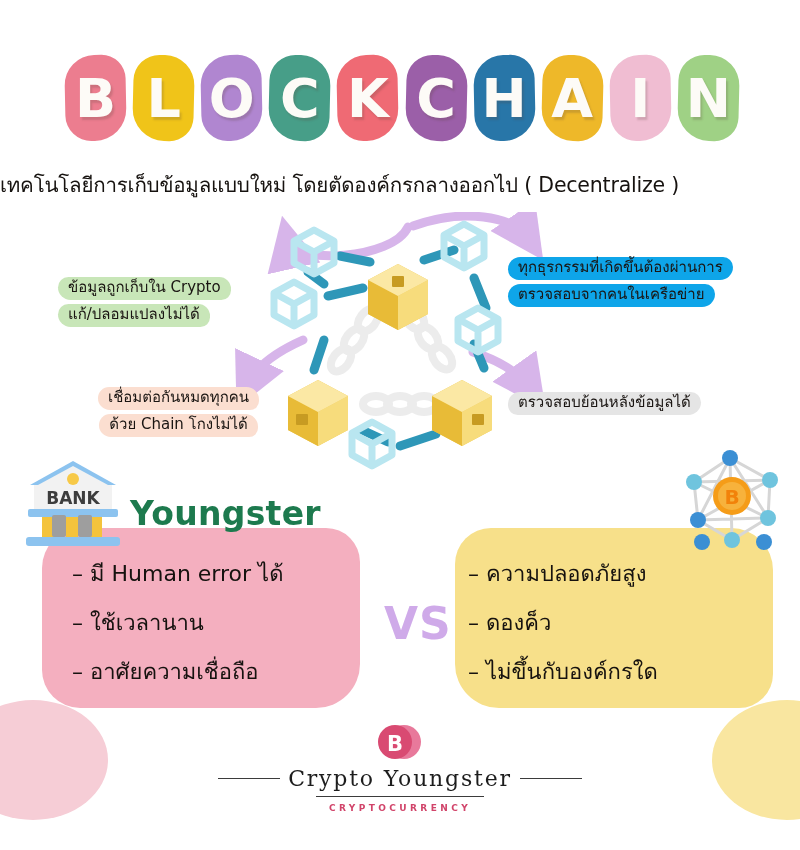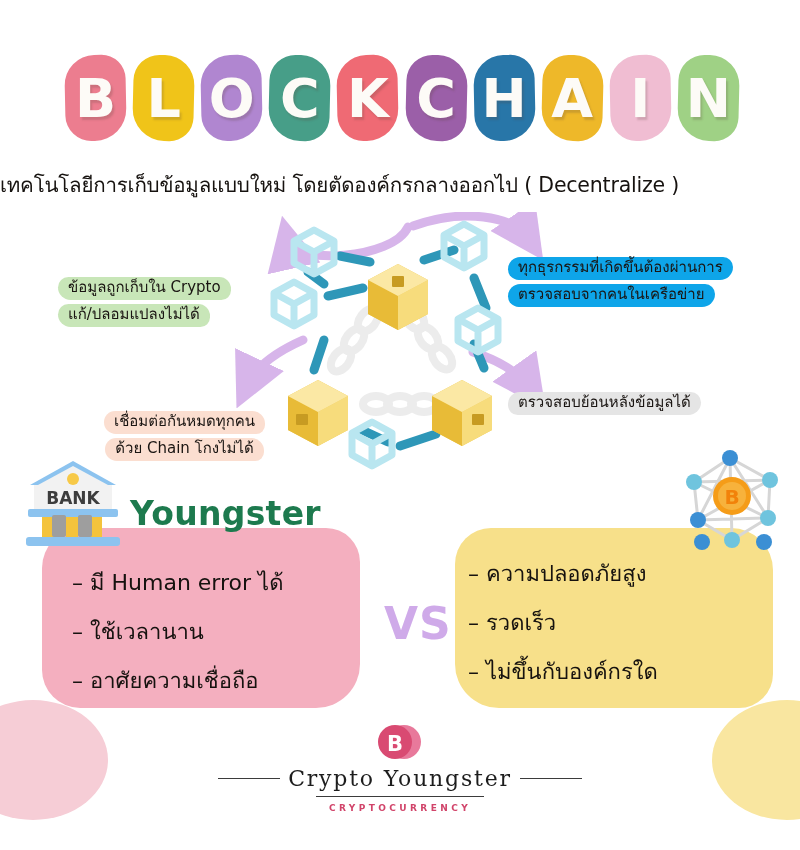--- a/index.html
+++ b/index.html
@@ -93,21 +93,21 @@
     margin-bottom: 4px;
     white-space: nowrap;
   }
   .hl-green  { background: #c8e6b8; border-radius: 14px 16px 13px 17px; }
   .hl-pink   { background: #0ea5e9; border-radius: 16px 13px 17px 14px; }
   .hl-peach  { background: #fbded0; border-radius: 15px 17px 12px 16px; }
   .hl-gray   { background: #e5e5e5; border-radius: 16px 14px 17px 13px; }
 
   #callout-block  { left: 58px;  top: 277px; }
   #callout-verify { left: 508px; top: 257px; text-align: left; }
-  #callout-chain  { left: 104px;  top: 387px; text-align: center; margin-top: 24px; }
+  #callout-chain  { left: 98px;  top: 387px; text-align: center; }
   #callout-audit  { left: 508px; top: 392px; }
 
   
   .diagram {
     position: absolute;
     left: 228px;
     top: 212px;
     width: 340px;
     height: 262px;
   }
@@ -143,21 +143,21 @@
     list-style: none;
     margin: 0;
     padding: 0;
     font-size: 22px;
     color: #16120f;
   }
   .bullet-list li {
     white-space: nowrap;
     margin-bottom: 14px;
   }
-  #bullets-centralize   { left: 72px;  top: 556px; margin-top: 9px; }
+  #bullets-centralize   { left: 72px;  top: 556px; }
   #bullets-decentralize { left: 468px; top: 556px; }
 
   .vs-label {
     position: absolute;
     left: 384px;
     top: 598px;
     font-size: 44px;
     font-weight: 700;
     color: #cfaae9;
     font-family: "DejaVu Sans", "Liberation Sans", sans-serif;
@@ -419,21 +419,21 @@
     <circle cx="60" cy="90" r="8" fill="#6fc4de"></circle>
     <circle cx="30" cy="92" r="8" fill="#3b8fd4"></circle>
     <circle cx="92" cy="92" r="8" fill="#3b8fd4"></circle>
     <circle cx="60" cy="46" r="19" fill="#f59c18"></circle>
     <circle cx="60" cy="46" r="14" fill="#f7b23c"></circle>
     <text x="60" y="54" text-anchor="middle" font-family="DejaVu Sans, sans-serif" font-size="20" font-weight="700" fill="#f2820a">B</text>
   </svg>
 
   <ul class="bullet-list" id="bullets-decentralize">
       <li>– ความปลอดภัยสูง</li>
-      <li>– รวดเร็ว</li>
+      <li>– ดองค็ว</li>
       <li>– ไม่ขึ้นกับองค์กรใด</li>
     </ul>
 
   <div class="footer-logo">
     <svg width="58" height="42" viewBox="0 0 58 42">
       <circle cx="33" cy="20" r="17" fill="#e8799b"></circle>
       <circle cx="24" cy="20" r="17" fill="#d94a72"></circle>
       <text x="24" y="29" text-anchor="middle" font-family="DejaVu Sans, sans-serif" font-size="21" font-weight="700" fill="#ffffff">B</text>
     </svg>
     <div class="logo-rules">

